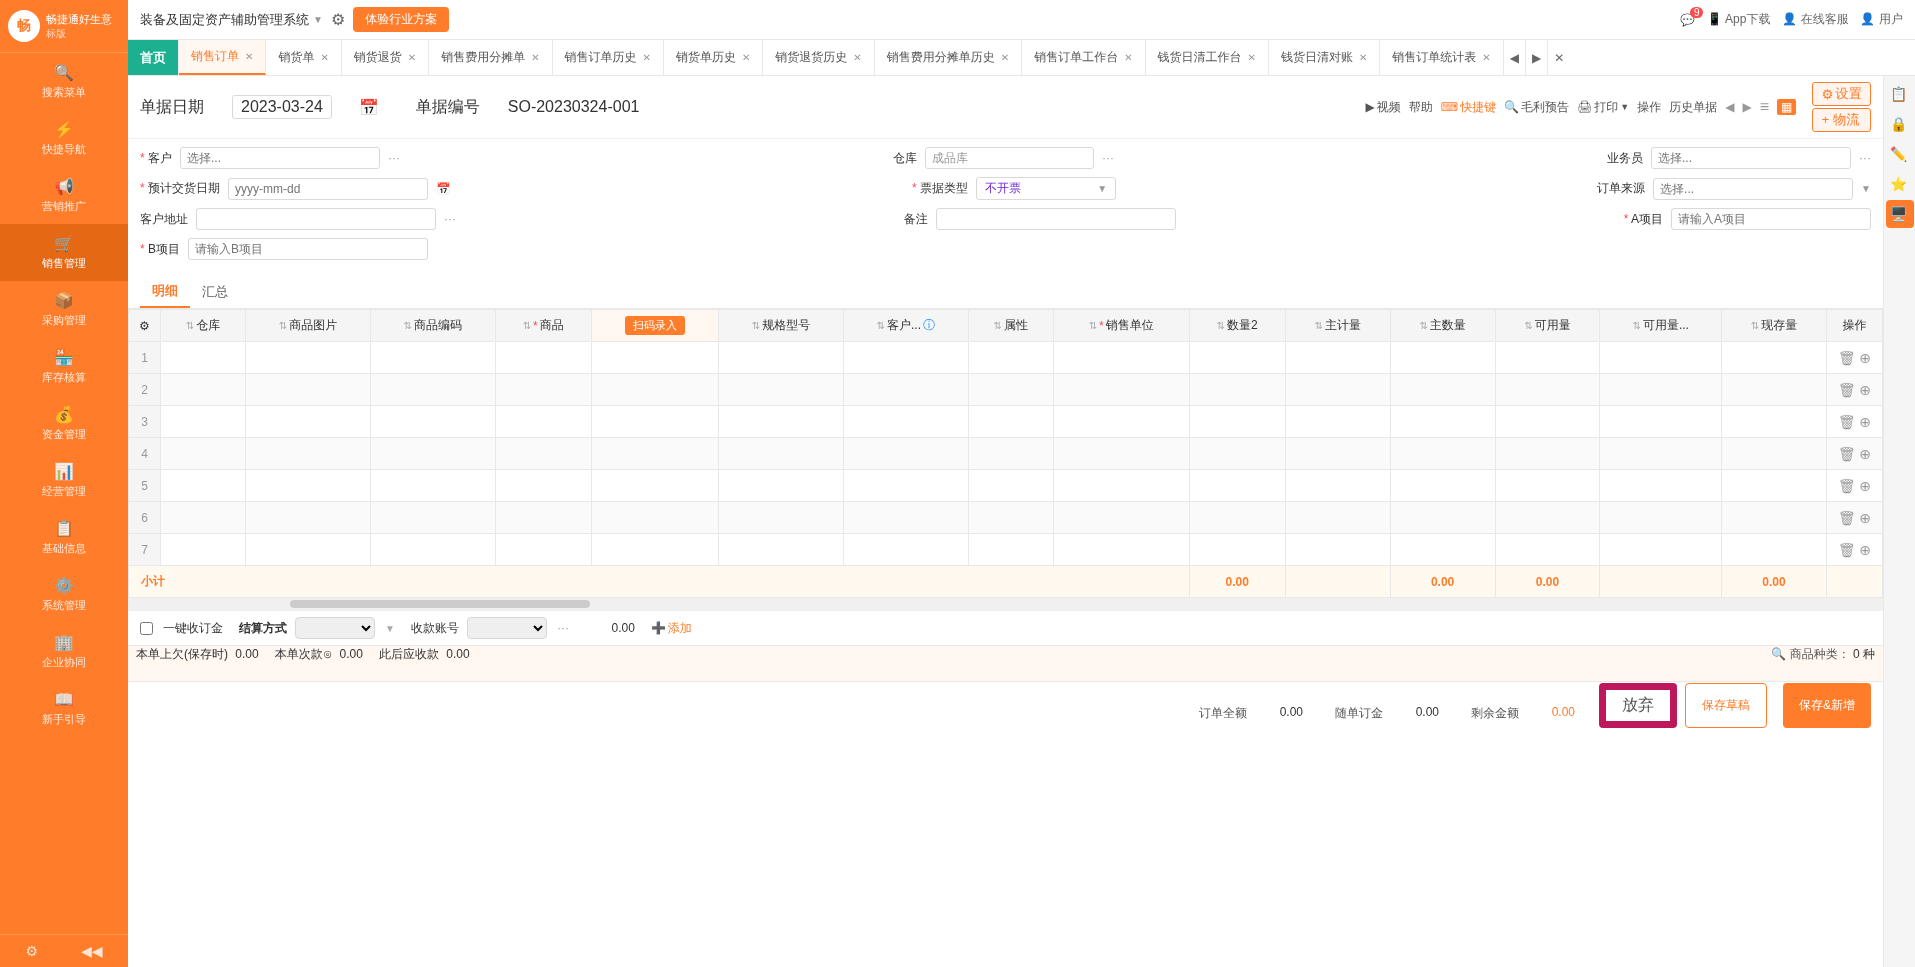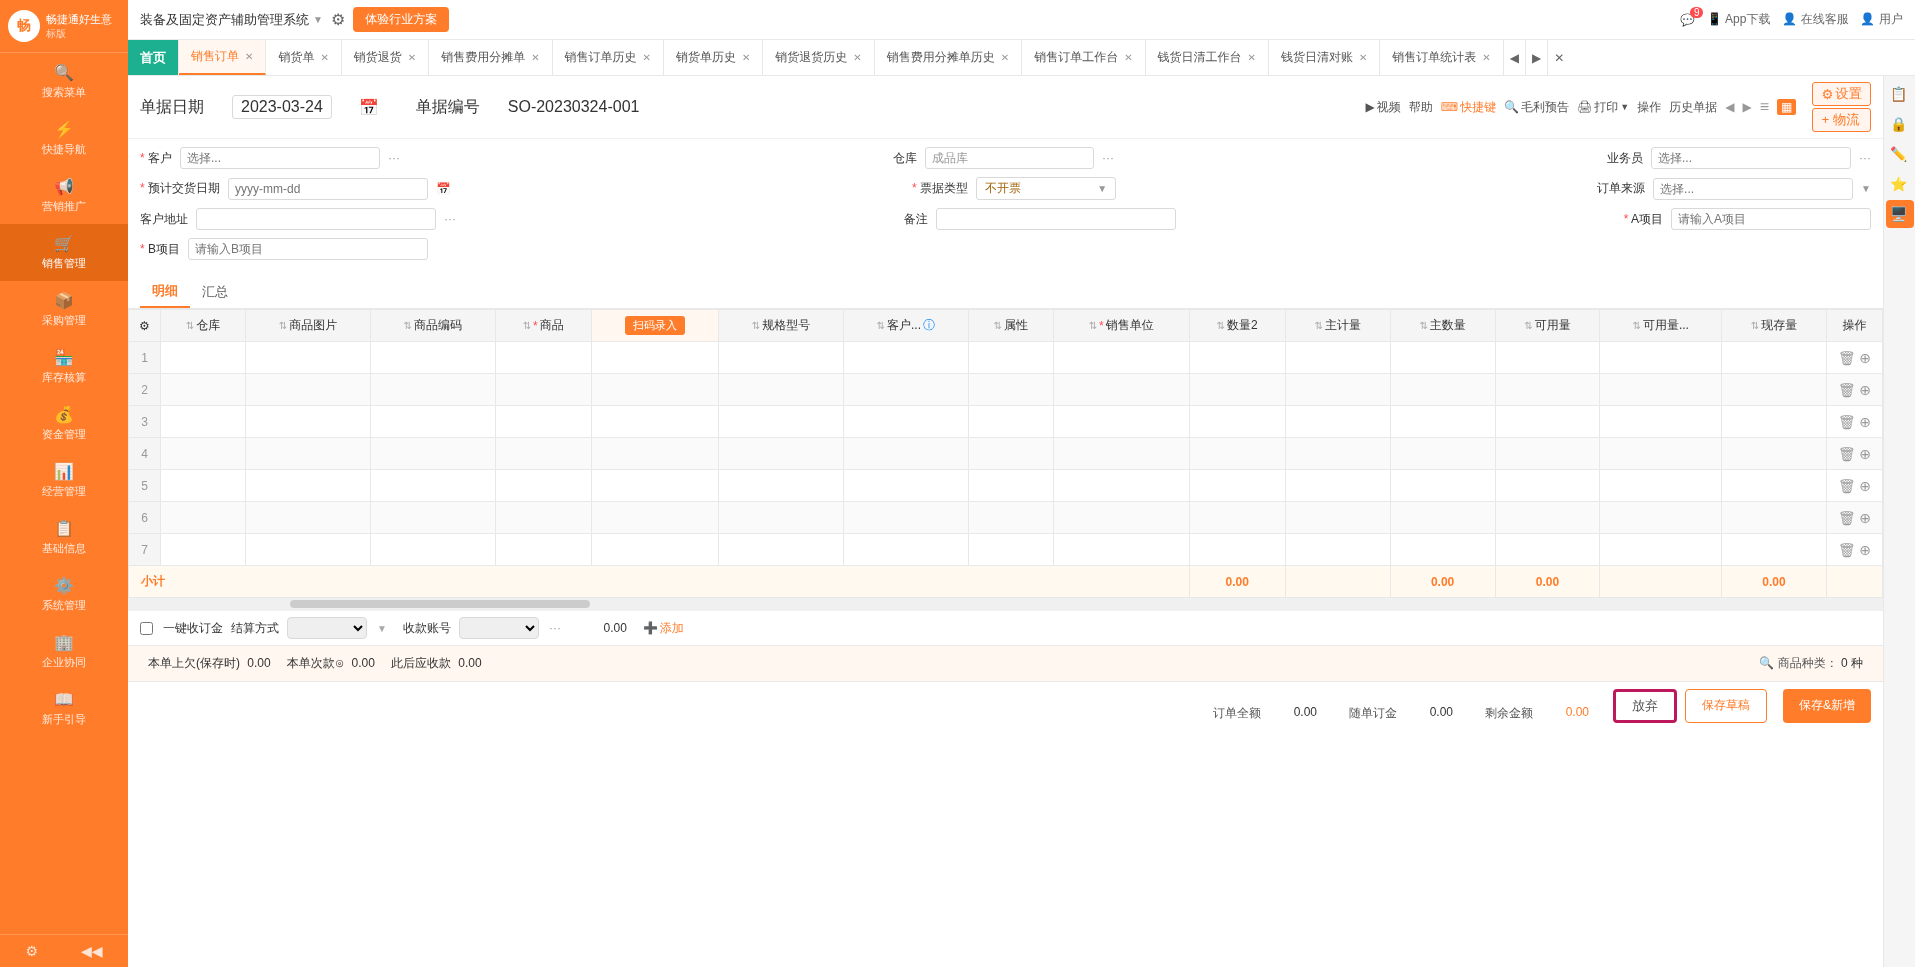--- a/index.html
+++ b/index.html
@@ -71,32 +71,32 @@
     .col-number { width: 32px; color: #999; background: #f5f5f5 !important; }
     .col-actions { width: 56px; }
     .action-btn { background: none; border: none; cursor: pointer; color: #999; font-size: 14px; }
     .scan-btn { background: #ff7c2a; color: #fff; border: none; padding: 2px 8px; border-radius: 3px; cursor: pointer; font-size: 11px; }
 
     
     .subtotal-row td { background: #fff9f0 !important; color: #ff7c2a; font-weight: bold; }
     .subtotal-label { color: #ff7c2a; font-weight: bold; }
 
     
-    .bottom-bar { height: 36px; background: #fff7f0; border-top: 1px solid #e8e8e8; display: flex; align-items: center; padding: 0 20px; gap: 16px; font-size: 12px; flex-shrink: 0; }
+    .bottom-bar { height: 36px; background: #fff7f0; border-top: 1px solid #e8e8e8; display: flex; padding: 0 8px; gap: 16px; font-size: 12px; flex-shrink: 0; }
     .bottom-stat { color: #555; }
     .bottom-stat span { color: #333; }
 
     
     .footer { height: 48px; background: #fff; border-top: 1px solid #e8e8e8; display: flex; align-items: center; justify-content: space-between; padding: 0 12px; flex-shrink: 0; }
     .footer-info { display: flex; flex-direction: column; align-items: flex-end; font-size: 12px; margin-right: 8px; margin-top: 16px; }
     .footer-info-row { display: flex; gap: 16px; }
     .footer-info-label { color: #555; }
     .footer-info-value { color: #333; min-width: 40px; text-align: right; }
     .footer-info-value.orange { color: #ff7c2a; }
-    .discard-btn { border: 3px solid #be185d; background: #fff; padding: 5px 16px; border-radius: 4px; cursor: pointer; font-size: 13px; color: #555; }
+    .discard-btn { border: 7px solid #be185d; background: #fff; padding: 5px 16px; border-radius: 4px; cursor: pointer; font-size: 16px; color: #555; }
     .save-draft-btn { border: 1px solid #ff7c2a; background: #fff; padding: 5px 16px; border-radius: 4px; cursor: pointer; font-size: 12px; color: #ff7c2a; }
     .save-new-btn { background: #ff7c2a; color: #fff; border: none; padding: 5px 16px; border-radius: 4px; cursor: pointer; font-size: 12px; margin-left: 8px; }
 
     
     .payment-row { padding: 6px 12px; display: flex; align-items: center; gap: 8px; font-size: 12px; background: #fff; border-top: 1px solid #f0f0f0; }
     .payment-checkbox { margin-right: 2px; }
     .payment-label { color: #333; }
     .payment-select { border: 1px solid #d9d9d9; border-radius: 4px; padding: 2px 6px; font-size: 12px; min-width: 80px; }
     .payment-amount { color: #333; min-width: 50px; text-align: right; }
     .add-btn { color: #ff7c2a; cursor: pointer; display: flex; align-items: center; gap: 2px; }
@@ -320,21 +320,21 @@
           <span class="dots">···</span>
         </div>
 
         <div class="form-row">
           <span class="field-label required">预计交货日期</span>
           <input class="input-box" style="min-width: 200px;" placeholder="yyyy-mm-dd">
           <span style="color:#999;cursor:pointer;">📅</span>
           <span style="flex:1;"></span>
           <span class="field-label required" style="">票据类型</span>
           <div style="display:flex;align-items:center;border:1px solid #d9d9d9;border-radius:3px;padding:2px 8px;min-width:140px;cursor:pointer;">
-            <span style="flex:1;color:#a16207;font-size:12px;">不开票</span>
+            <span style="flex:1;color:#6d28d9;font-size:12px;">不开票</span>
             <span style="color:#999;font-size:10px;">▼</span>
           </div>
           <span style="flex:1;"></span>
           <span class="field-label" style="margin-left:20px;">订单来源</span>
           <input class="input-box" style="min-width: 200px;" placeholder="选择...">
           <span style="color:#999;font-size:10px;cursor:pointer;">▼</span>
         </div>
 
         <div class="form-row">
           <span class="field-label">客户地址</span>
@@ -637,21 +637,21 @@
         </table>
       </div>
 
       <div class="scrollbar-row">
         <div class="scrollbar-thumb"></div>
       </div>
 
       <div class="payment-row">
         <input type="checkbox" class="payment-checkbox" style="">
         <span class="payment-label">一键收订金</span>
-        <span class="payment-label" style="">结算方式</span>
+        <span class="payment-label" style="margin-left:8px;font-weight:bold;">结算方式</span>
         <select class="payment-select">
           <option value="选择..."></option>
         </select>
         <span style="color:#aaa;font-size:10px;margin-left:2px;">▼</span>
         <span class="payment-label" style="margin-left:8px;">收款账号</span>
         <select class="payment-select">
           <option value="选择..."></option>
         </select>
         <span class="dots" style="margin-left:2px;">···</span>
         <span class="payment-amount" style="margin-left:8px;">0.00</span>

